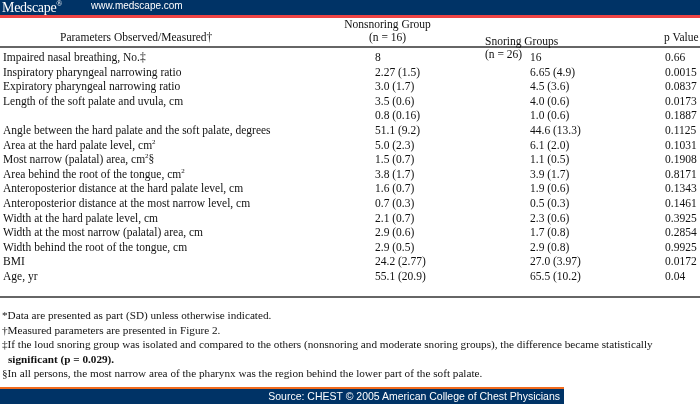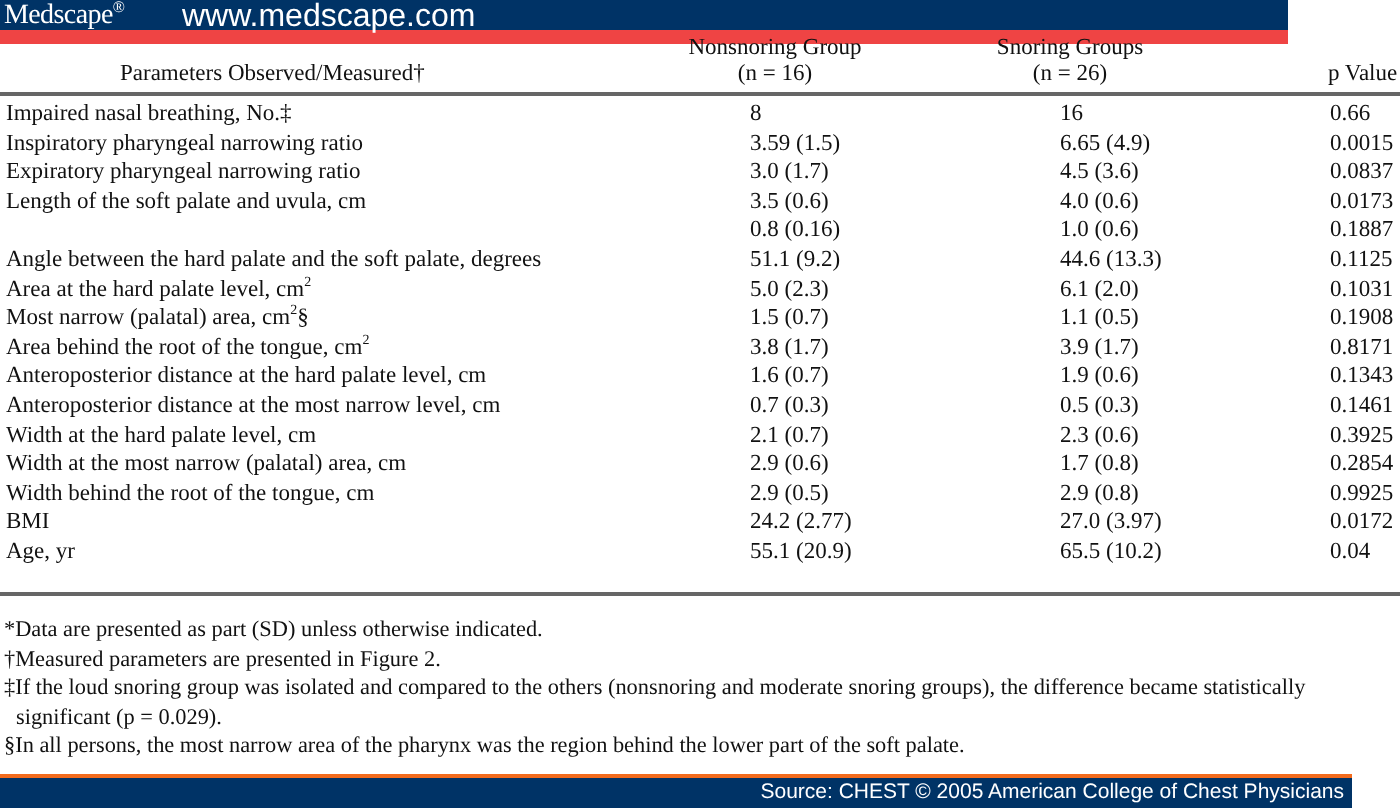--- a/index.html
+++ b/index.html
@@ -1,53 +1,53 @@
 <!DOCTYPE html>
 <html><head>
 <meta charset="utf-8">
 <style>
   html, body { margin: 0; padding: 0; }
   body {
     width: 700px; height: 404px; overflow: hidden; background: #ffffff;
     position: relative; font-family: "Liberation Serif", "DejaVu Serif", serif; color: #111;
   }
   .topbar {
-    position: absolute; left: 0; top: 0; width: 644px; height: 15px;
-    background: #003366; border-bottom: 7px solid #ef4444;
+    position: absolute; left: 0; top: 0; width: 700px; height: 15px;
+    background: #003366; border-bottom: 3px solid #ef4444;
   }
   .brand {
     position: absolute; left: 2px; top: -1px; font-family: "Liberation Serif", serif;
     font-size: 14px; color: #ffffff; letter-spacing: -0.3px;
   }
   .brand sup { font-size: 8px; }
   .site {
     position: absolute; left: 91px; top: 0px; font-family: "Liberation Sans", sans-serif;
-    font-size: 16px; color: #ffffff;
+    font-size: 10px; color: #ffffff;
   }
   .table-wrap { position: absolute; left: 0; top: 17px; width: 700px; }
   .thead {
     position: relative; height: 29px; border-bottom: 2px solid #666;
     font-size: 11.5px;
   }
   .thead .h-param { position: absolute; left: 60px; top: 14px; }
   .thead .h-non { position: absolute; left: 330px; top: 1px; width: 115px; text-align: center; line-height: 13px; }
-  .thead .h-snore { position: absolute; left: 485px; top: 1px; width: 100px; text-align: center; line-height: 13px; }
+  .thead .h-snore { position: absolute; left: 485px; top: 18px; width: 100px; text-align: left; line-height: 13px; }
   .thead .h-p { position: absolute; left: 664px; top: 14px; }
   .tbody { position: relative; padding-top: 2px; border-bottom: 2px solid #666; padding-bottom: 12px; }
   .row { position: relative; height: 14.6px; font-size: 11.5px; line-height: 14.6px; white-space: nowrap; }
   .row .c-param { position: absolute; left: 3px; }
   .row .c-non { position: absolute; left: 375px; }
   .row .c-snore { position: absolute; left: 530px; }
   .row .c-p { position: absolute; left: 665px; }
   .row sup { font-size: 7px; line-height: 0; }
   .notes { position: absolute; left: 2px; top: 308px; width: 698px; font-size: 11.2px; line-height: 14.6px; }
   .notes .note { white-space: nowrap; }
-  .notes .indent { padding-left: 6px; }
+  .notes .indent { padding-left: 6px; font-weight: bold; }
   .bottombar {
-    position: absolute; left: 0; top: 387px; width: 676px; height: 15px;
+    position: absolute; left: 0; top: 387px; width: 564px; height: 15px;
     background: #003366; border-top: 2px solid #f26b1d;
   }
   .source {
     position: absolute; right: 4px; top: 1px; font-family: "Liberation Sans", sans-serif;
     font-size: 10.5px; color: #ffffff;
   }
 </style>
 </head>
 <body>
 
@@ -71,21 +71,21 @@
   </div>
   <div class="tbody" id="tbody">
       <div class="row">
         <span class="c-param"><span>Impaired nasal breathing, No.‡</span><sup></sup><span></span></span>
         <span class="c-non">8</span>
         <span class="c-snore">16</span>
         <span class="c-p">0.66</span>
       </div>
       <div class="row">
         <span class="c-param"><span>Inspiratory pharyngeal narrowing ratio</span><sup></sup><span></span></span>
-        <span class="c-non">3.59 (1.5)</span>
+        <span class="c-non">2.27 (1.5)</span>
         <span class="c-snore">6.65 (4.9)</span>
         <span class="c-p">0.0015</span>
       </div>
       <div class="row">
         <span class="c-param"><span>Expiratory pharyngeal narrowing ratio</span><sup></sup><span></span></span>
         <span class="c-non">3.0 (1.7)</span>
         <span class="c-snore">4.5 (3.6)</span>
         <span class="c-p">0.0837</span>
       </div>
       <div class="row">

